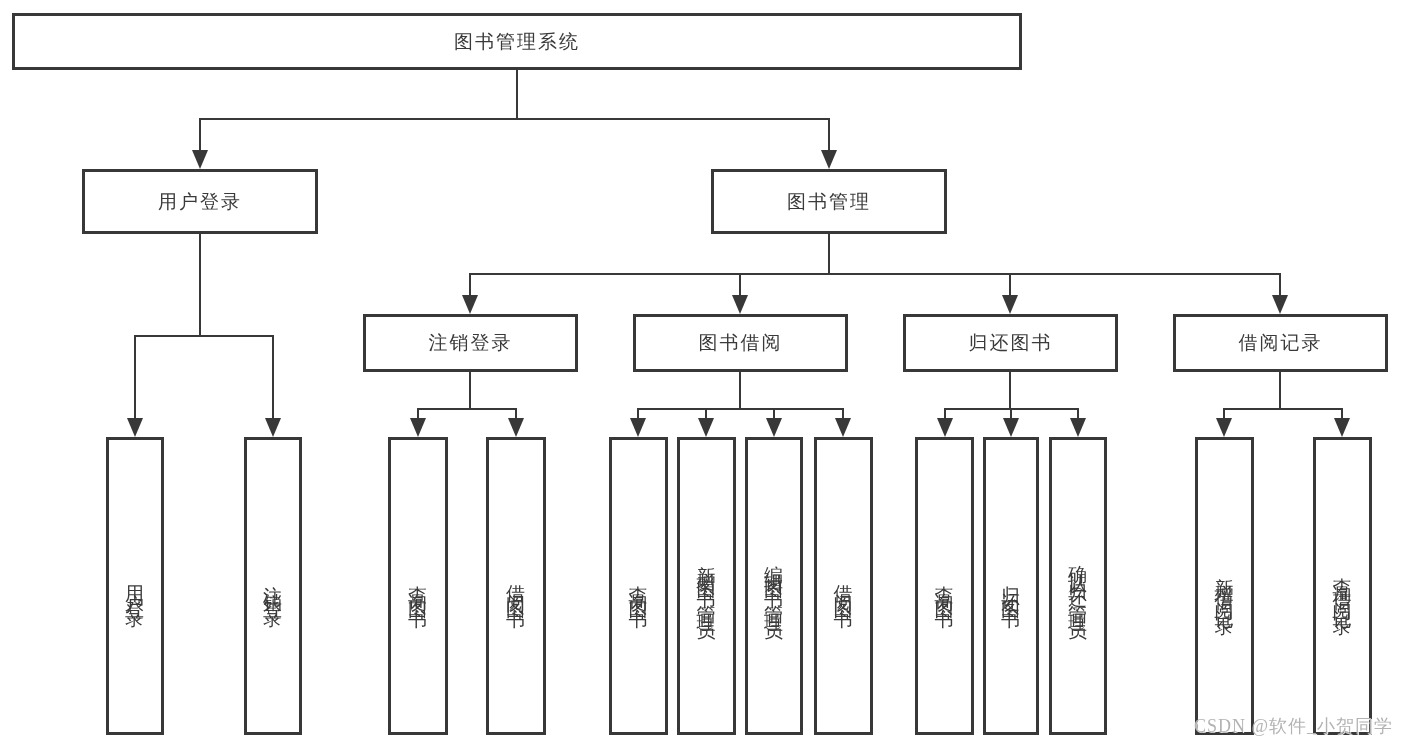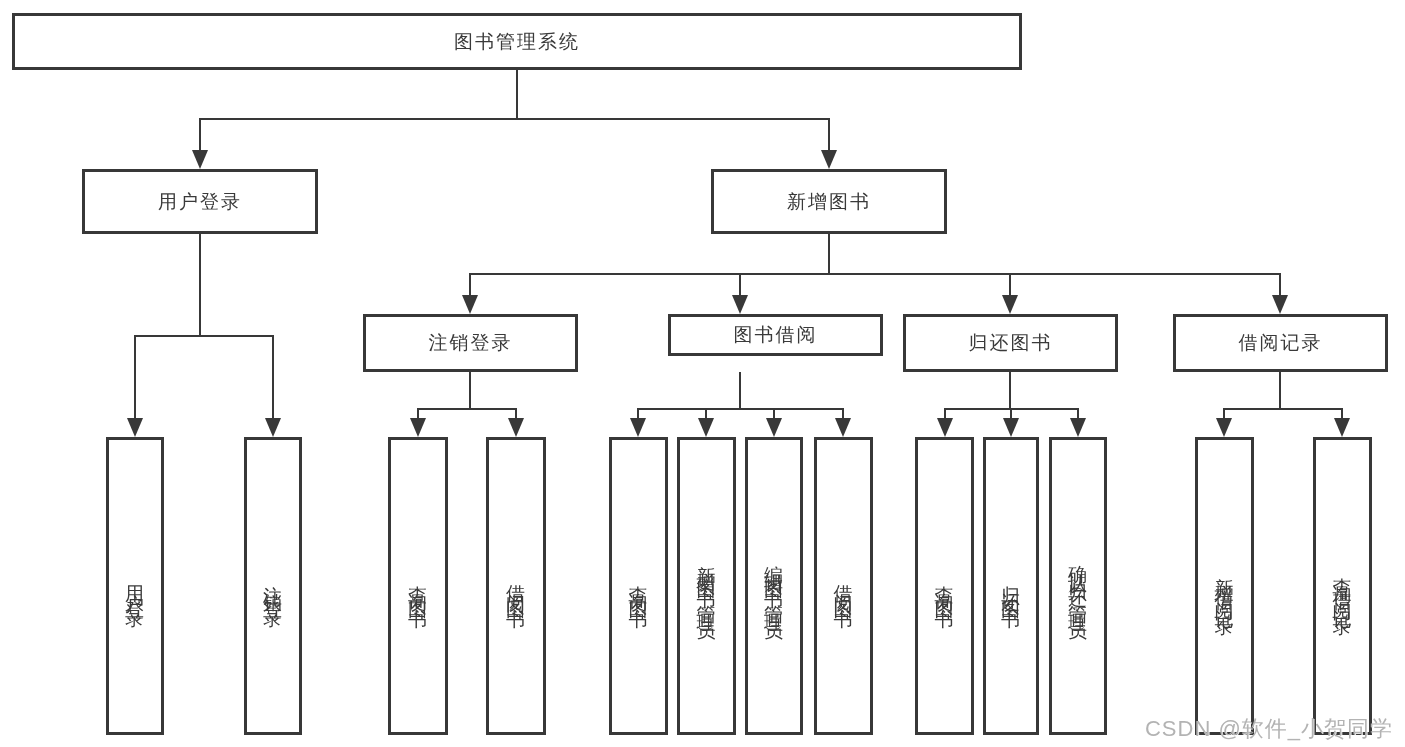--- a/index.html
+++ b/index.html
@@ -2,21 +2,21 @@
 <html><head>
 <meta charset="utf-8">
 <style>
   html, body { margin: 0; padding: 0; background: #ffffff; }
   .canvas {
     position: relative;
     width: 1405px;
     height: 747px;
     background: #ffffff;
     overflow: hidden;
-    font-family: Liberation Sans, sans-serif;
+    font-family: Liberation Serif, serif;
   }
   
   .box {
     position: absolute;
     box-sizing: border-box;
     background: #ffffff;
     border: 3px solid #383838;
     display: flex;
     align-items: center;
     justify-content: center;
@@ -44,48 +44,48 @@
     position: absolute;
     width: 0; height: 0;
     border-left: 8px solid transparent;
     border-right: 8px solid transparent;
     border-top: 19px solid #383838;
   }
   .watermark {
     position: absolute;
     top: 714px;
     right: 12px;
-    font-size: 22px;
+    font-size: 18px;
     color: #b3b3b3;
     letter-spacing: 1px;
     text-shadow: 1px 1px 0 rgba(255,255,255,0.85);
     white-space: nowrap;
     z-index: 5;
   }
 </style>
 </head>
 <body>
 
 <div class="canvas">
 
   <div class="box" style="left:12px;top:13px;width:1010px;height:57px">
     <span class="lbl">图书管理系统</span>
   </div>
 
   <div class="box" style="left:82px;top:169px;width:236px;height:65px">
     <span class="lbl">用户登录</span>
   </div>
   <div class="box" style="left:711px;top:169px;width:236px;height:65px">
-    <span class="lbl">新增图书</span>
+    <span class="lbl">图书管理</span>
   </div>
 
   <div class="box" style="left:363px;top:314px;width:215px;height:58px">
     <span class="lbl">注销登录</span>
   </div>
-  <div class="box" style="left:668px;top:314px;width:215px;height:42px">
+  <div class="box" style="left:633px;top:314px;width:215px;height:58px">
     <span class="lbl">图书借阅</span>
   </div>
   <div class="box" style="left:903px;top:314px;width:215px;height:58px">
     <span class="lbl">归还图书</span>
   </div>
   <div class="box" style="left:1173px;top:314px;width:215px;height:58px">
     <span class="lbl">借阅记录</span>
   </div>
 
   <div class="box leaf" style="left:106px;width:58px">

